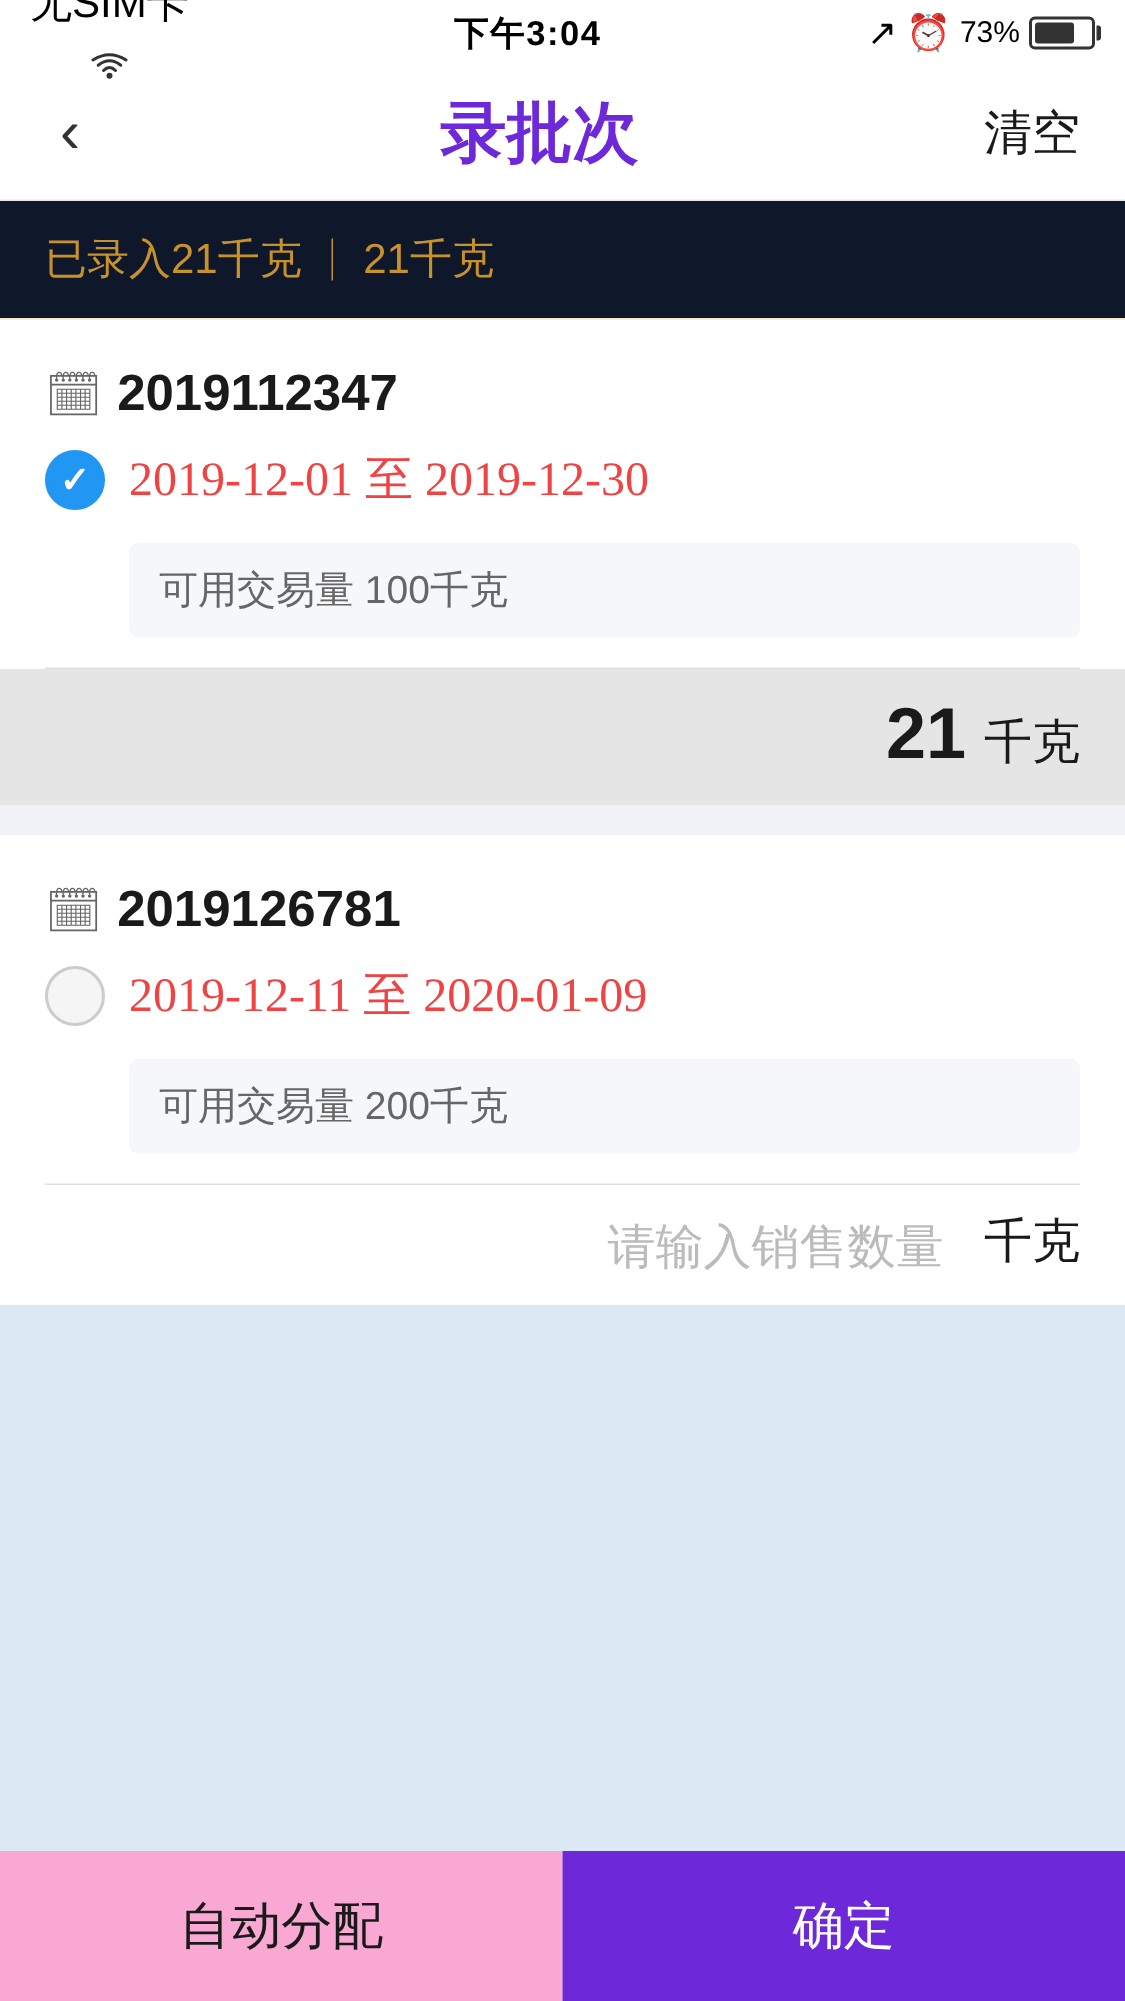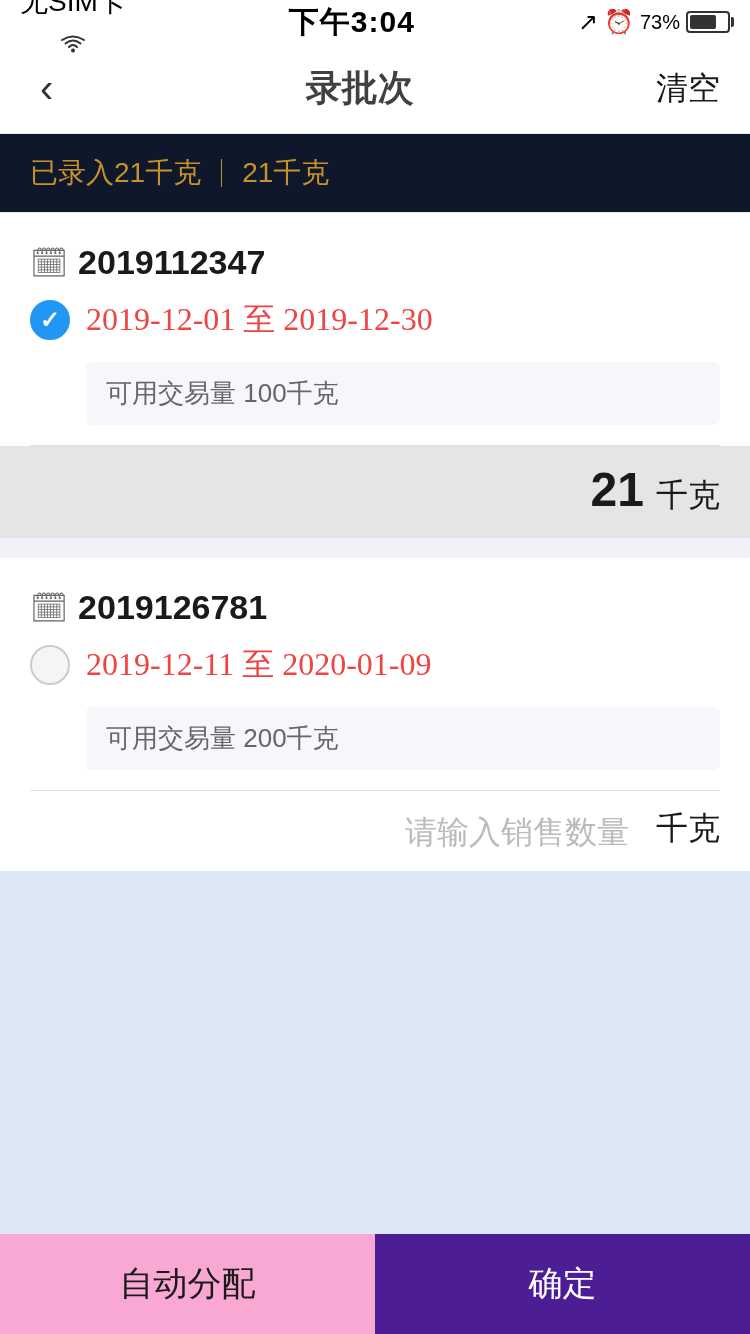--- a/index.html
+++ b/index.html
@@ -25,21 +25,21 @@
     }
     .status-left {
       display: flex;
       align-items: center;
       gap: 8px;
       font-size: 28px;
       font-weight: 500;
       flex-direction: column;
     }
     .status-center {
-      font-size: 30px;
+      font-size: 23px;
       font-weight: 600;
       letter-spacing: 1px;
     }
     .status-right {
       display: flex;
       align-items: center;
       gap: 6px;
       font-size: 26px;
     }
     .battery-icon {
@@ -81,23 +81,23 @@
       padding: 0 30px;
       border-bottom: 1px solid #e8e8e8;
     }
     .nav-back {
       font-size: 40px;
       color: #333;
       cursor: pointer;
       padding: 10px;
     }
     .nav-title {
-      font-size: 36px;
+      font-size: 44px;
       font-weight: 600;
-      color: #404040;
+      color: #6d28d9;
     }
     .nav-action {
       font-size: 32px;
       color: #1a1a1a;
       cursor: pointer;
     }
 
     
     .summary-banner {
       background: #0f172a;
@@ -281,21 +281,21 @@
       cursor: pointer;
       font-weight: 500;
     }
     .btn-confirm {
       flex: 1;
       display: flex;
       align-items: center;
       justify-content: center;
       font-size: 34px;
       color: #fff;
-      background: #4c1d95;
+      background: #6d28d9;
       border: none;
       cursor: pointer;
       font-weight: 500;
     }
 
     .main-content {
       padding-bottom: 100px;
     }
   </style>
 </head>

